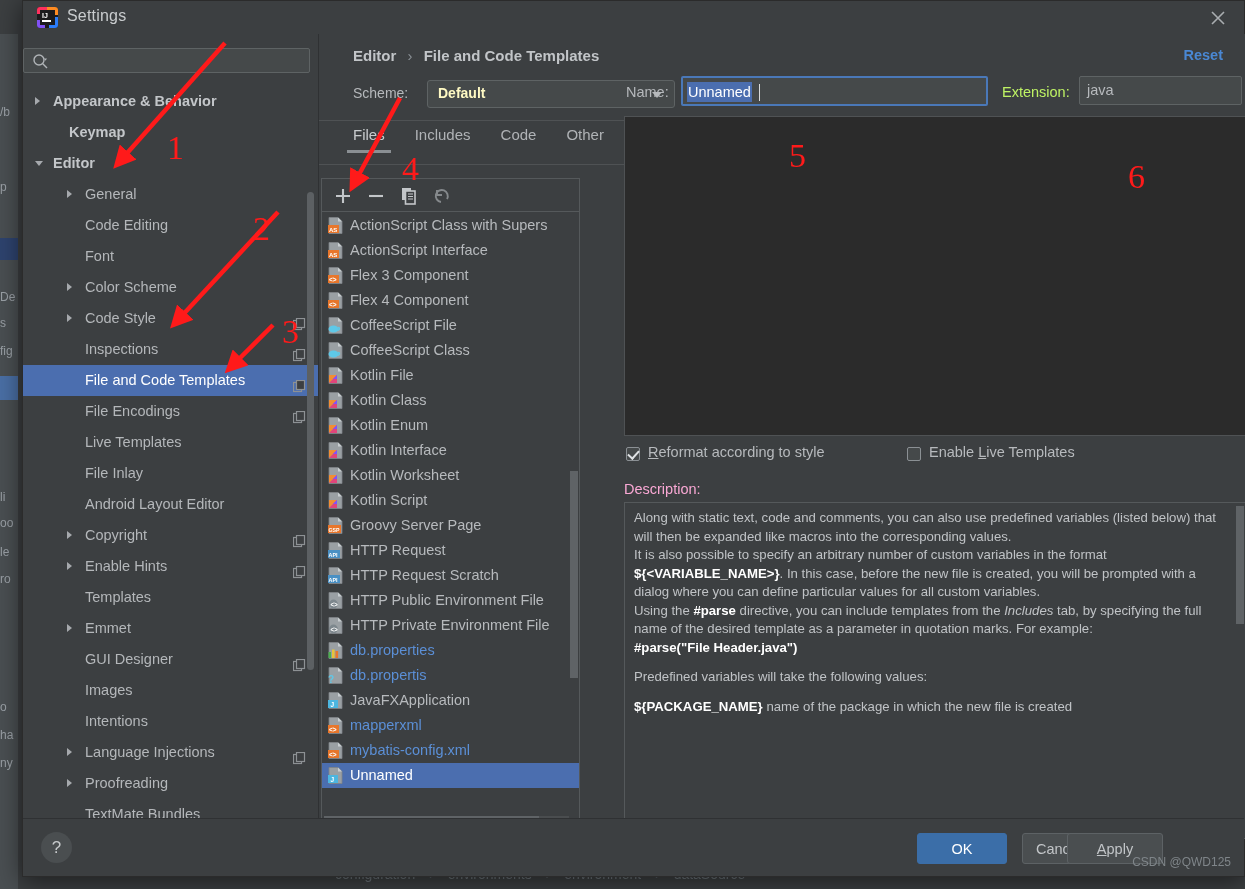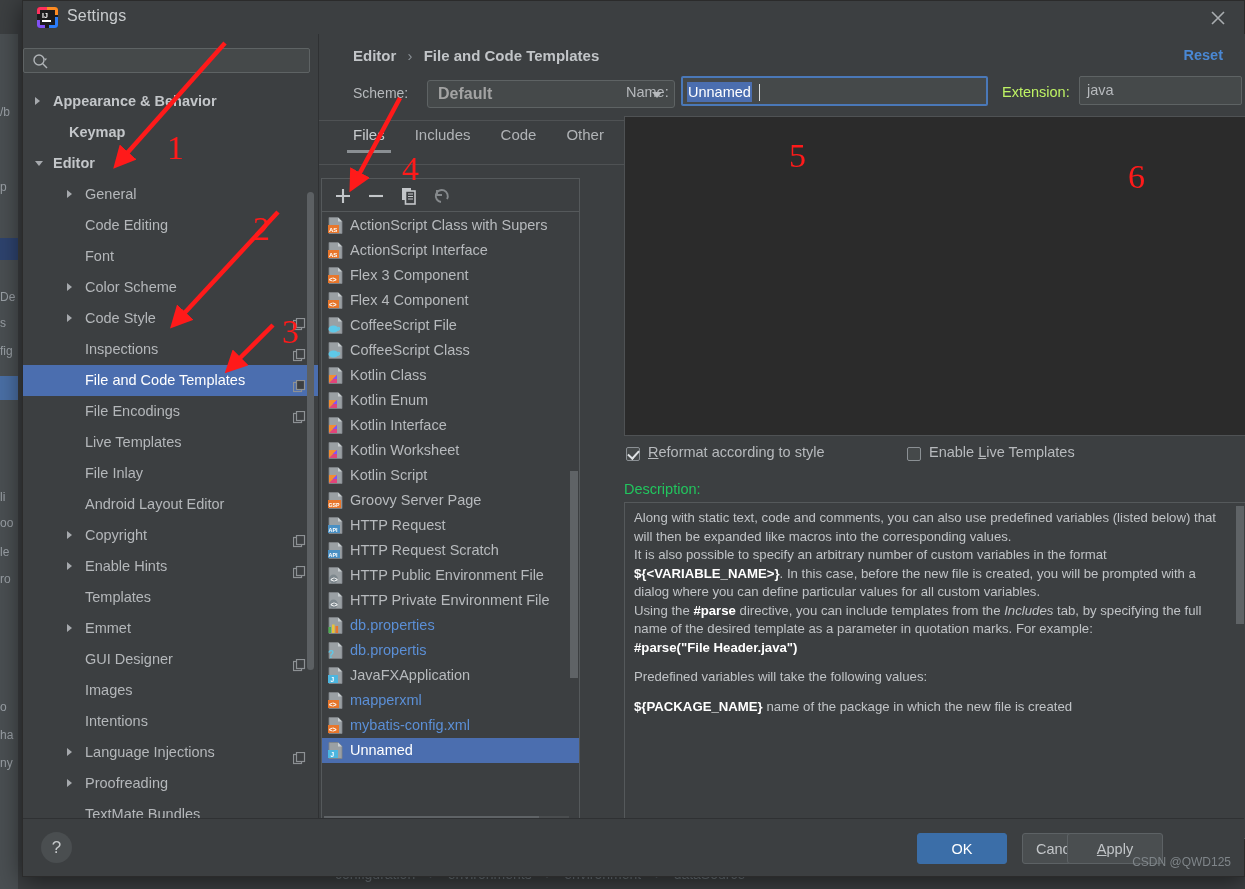--- a/index.html
+++ b/index.html
@@ -76,21 +76,21 @@
   .breadcrumb { position:absolute; left:34px; top:13px; font-size:15px; color:#c2c5c8; font-weight:bold; }
   .breadcrumb .crumb-sep { color:#8b9196; font-weight:normal; margin:0 7px; }
   .reset-link { position:absolute; right:22px; top:13px; font-size:14.5px; color:#4a88d4; font-weight:bold; cursor:pointer; }
 
   .scheme-row { position:absolute; left:34px; top:46px; }
   .scheme-label { position:absolute; left:0; top:5px; font-size:14px; color:#b6b9bc; }
   .combo {
     position:absolute; left:74px; top:0; width:248px; height:28px;
     background:#45494a; border:1px solid #5e6364; border-radius:3px; cursor:pointer;
   }
-  .combo .val { position:absolute; left:10px; top:4px; font-size:16px; color:#a3a3a3; font-weight:bold; }
+  .combo .val { position:absolute; left:10px; top:4px; font-size:14px; color:#fef9c3; font-weight:bold; }
   .combo .chev {
     position:absolute; right:12px; top:11px; width:0; height:0;
     border-left:5.5px solid transparent; border-right:5.5px solid transparent; border-top:6px solid #b6b9bc;
   }
   .gear { position:absolute; left:341px; top:3px; width:22px; height:22px; cursor:pointer; }
 
   .hr { position:absolute; left:0; top:86px; width:926px; height:1px; background:#4f5254; }
 
   
   .tabs { position:absolute; left:34px; top:92px; height:36px; }
@@ -143,21 +143,21 @@
   
   .cbrow { position:absolute; top:413px; }
   .cbox { position:absolute; width:14px; height:14px; background:#45494a; border:1px solid #8b9094; border-radius:2px; }
   .cbox.checked::after {
     content:""; position:absolute; left:3px; top:0px; width:5px; height:9px;
     border:solid #dfe2e4; border-width:0 2px 2px 0; transform:rotate(42deg);
   }
   .cblabel { position:absolute; left:22px; top:-3px; font-size:14.5px; color:#b7babd; white-space:nowrap; }
   .cblabel u { text-decoration:underline; }
 
-  .desc-label { position:absolute; left:305px; top:447px; font-size:14.5px; color:#22c55e; }
+  .desc-label { position:absolute; left:305px; top:447px; font-size:14.5px; color:#f9a8d4; }
   .desc-box {
     position:absolute; left:305px; top:468px; width:623px; height:337px;
     background:#3c3f41; border:1px solid #55595b; overflow:hidden;
   }
   .desc-text {
     position:absolute; left:9px; top:6px; width:586px;
     font-size:13.2px; line-height:18.5px; color:#c0c3c6;
   }
   .desc-text b { font-weight:bold; color:#ffffff; }
   .desc-text i { font-style:italic; }
@@ -503,20 +503,30 @@
               <span class="tlabel">CoffeeScript Class</span>
             </div>
             <div class="tpl-row">
               <span class="ticon"><svg width="16" height="17" viewBox="0 0 16 17">
                   <path d="M1 0.5 L10 0.5 L14 4.5 L14 16.5 L1 16.5 Z" fill="#9aa0a4" stroke="#7f8488" stroke-width="0.8"></path>
                   <path d="M10 0.5 L10 4.5 L14 4.5 Z" fill="#c9ced1"></path>
                   <path d="M1 16 L1 8 L9 8 L1 16 Z" fill="#f18e33"></path>
                   <path d="M9 8 L9 16 L1 16 Z" fill="#e0457b"></path>
                   <path d="M5 12 L9 8 L9 12 Z" fill="#7f52ff"></path>
                 </svg></span>
+              <span class="tlabel">Kotlin File</span>
+            </div>
+            <div class="tpl-row">
+              <span class="ticon"><svg width="16" height="17" viewBox="0 0 16 17">
+                  <path d="M1 0.5 L10 0.5 L14 4.5 L14 16.5 L1 16.5 Z" fill="#9aa0a4" stroke="#7f8488" stroke-width="0.8"></path>
+                  <path d="M10 0.5 L10 4.5 L14 4.5 Z" fill="#c9ced1"></path>
+                  <path d="M1 16 L1 8 L9 8 L1 16 Z" fill="#f18e33"></path>
+                  <path d="M9 8 L9 16 L1 16 Z" fill="#e0457b"></path>
+                  <path d="M5 12 L9 8 L9 12 Z" fill="#7f52ff"></path>
+                </svg></span>
               <span class="tlabel">Kotlin Class</span>
             </div>
             <div class="tpl-row">
               <span class="ticon"><svg width="16" height="17" viewBox="0 0 16 17">
                   <path d="M1 0.5 L10 0.5 L14 4.5 L14 16.5 L1 16.5 Z" fill="#9aa0a4" stroke="#7f8488" stroke-width="0.8"></path>
                   <path d="M10 0.5 L10 4.5 L14 4.5 Z" fill="#c9ced1"></path>
                   <path d="M1 16 L1 8 L9 8 L1 16 Z" fill="#f18e33"></path>
                   <path d="M9 8 L9 16 L1 16 Z" fill="#e0457b"></path>
                   <path d="M5 12 L9 8 L9 12 Z" fill="#7f52ff"></path>
                 </svg></span>

